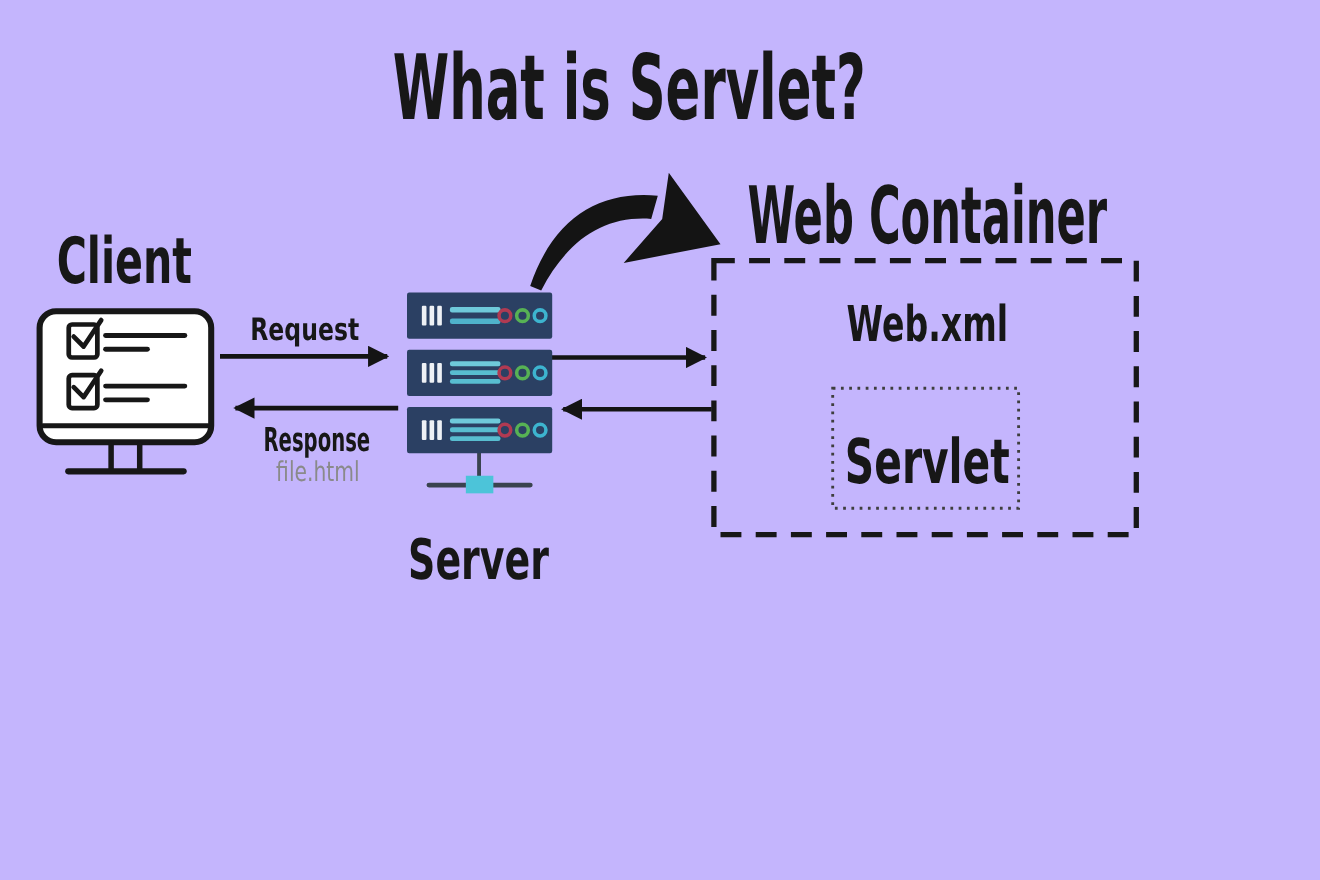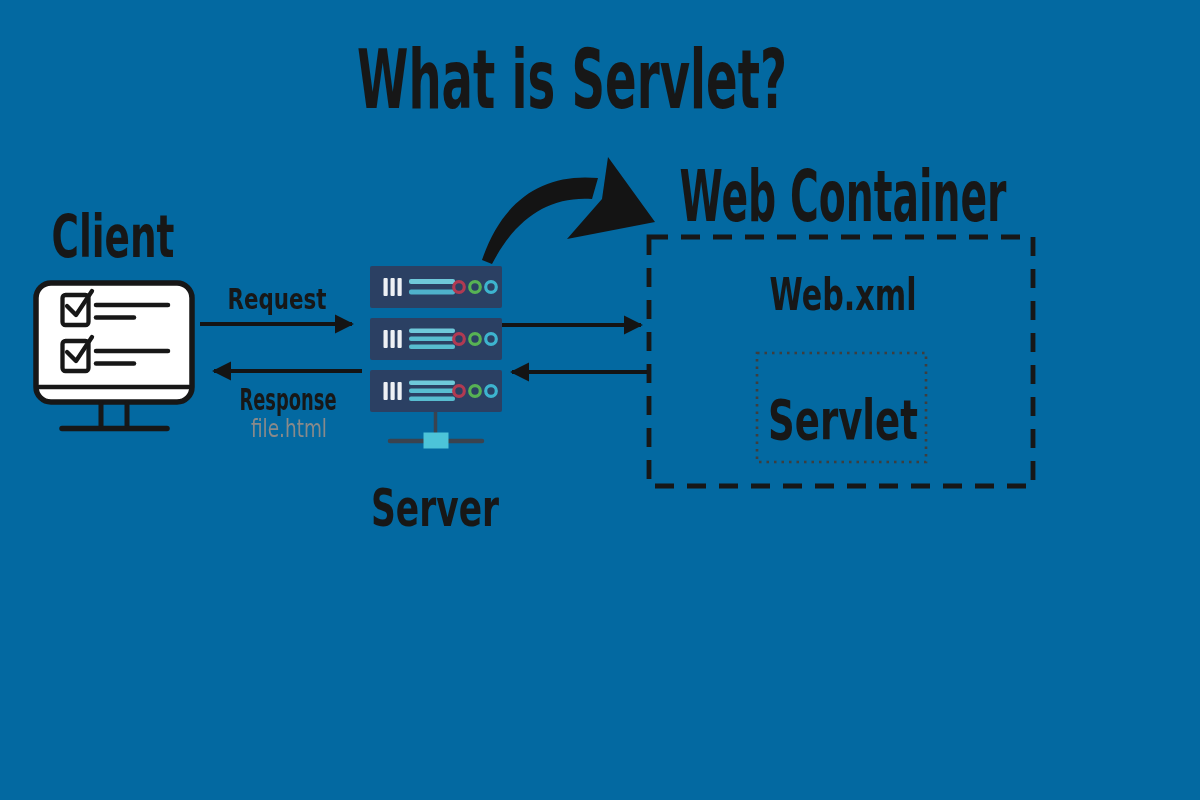--- a/index.html
+++ b/index.html
@@ -1,17 +1,17 @@
 <!DOCTYPE html>
 <html><head>
 <meta charset="utf-8">
 <style>
   html,body { margin:0; padding:0; background:#ffffff; }
   .stage {
-    position:relative; width:1200px; height:800px; background:#0369a1;
+    position:relative; width:1200px; height:800px; background:#c4b5fd;
     overflow:hidden; font-family:"DejaVu Sans","Liberation Sans",sans-serif;
   }
   svg.diagram { position:absolute; left:0; top:0; }
   text.lbl {
     font-family:"DejaVu Sans","Liberation Sans",sans-serif;
     font-weight:700; fill:#171717;
   }
   text.reg {
     font-family:"DejaVu Sans","Liberation Sans",sans-serif;
     font-weight:400;

